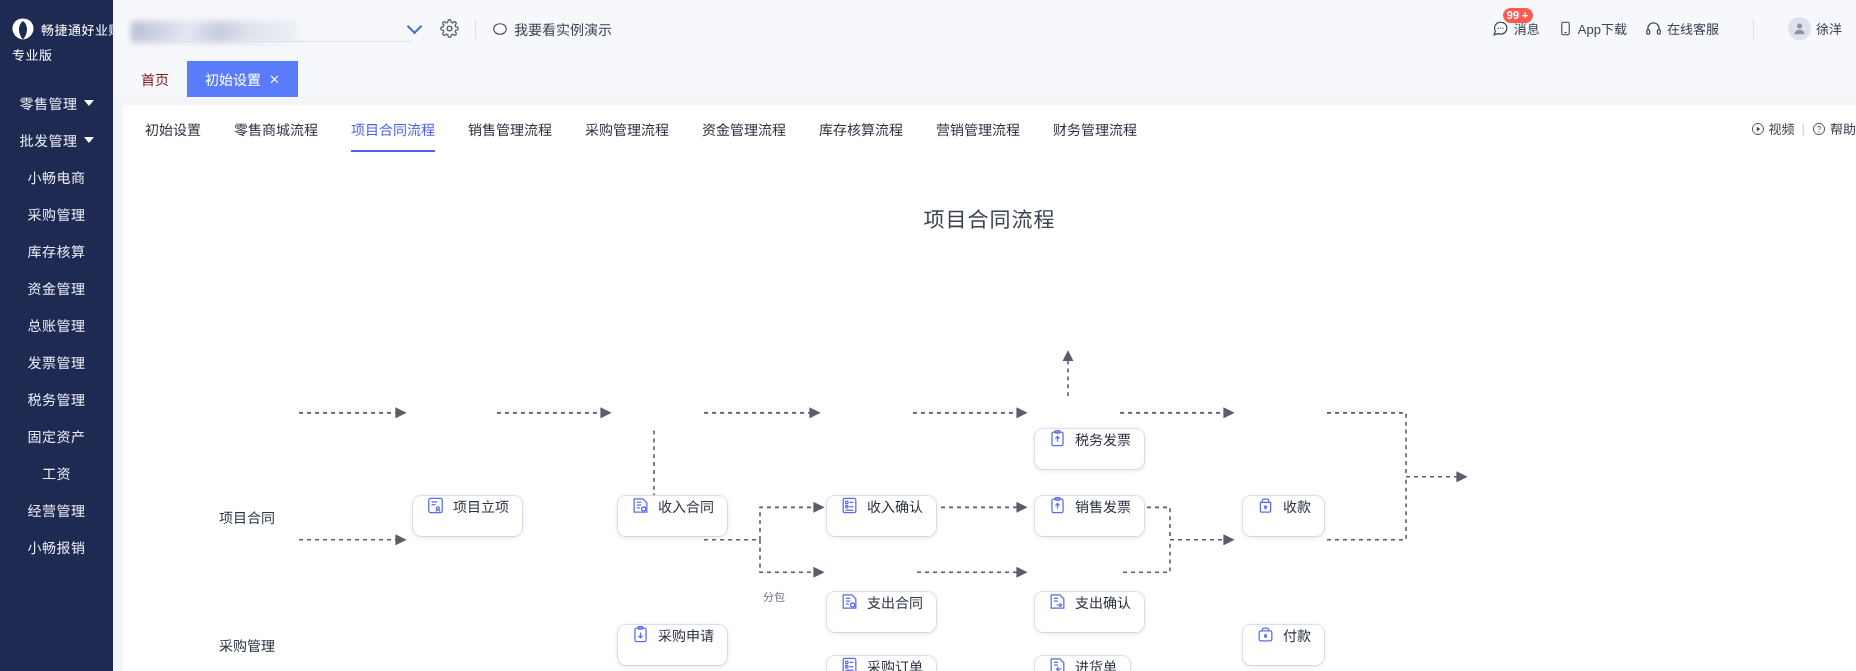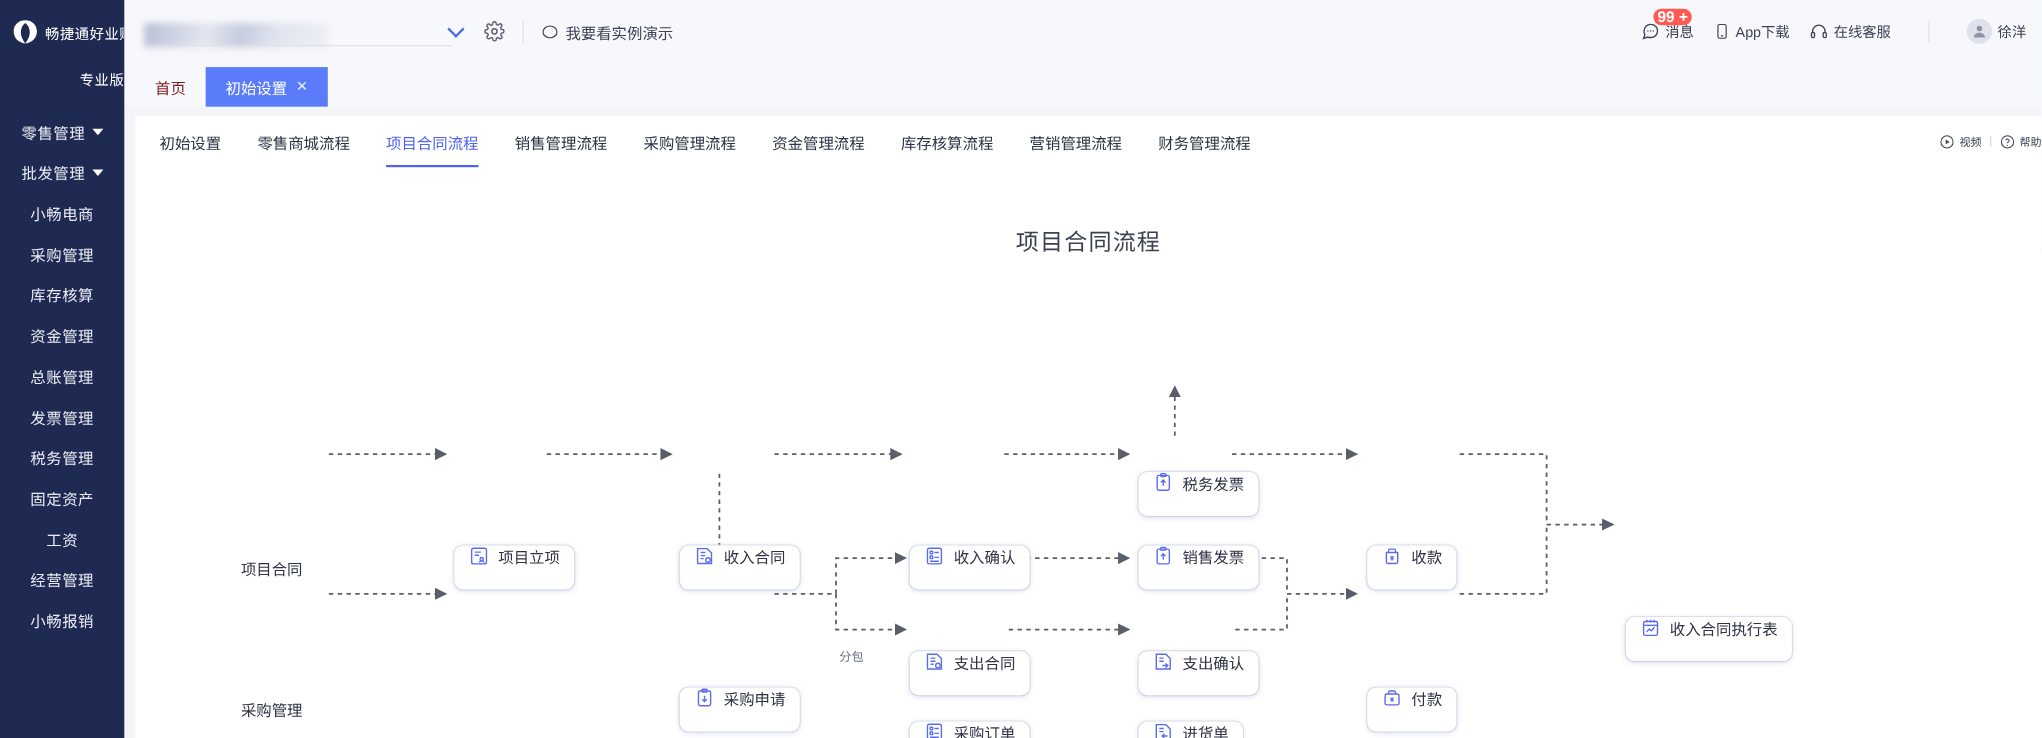--- a/index.html
+++ b/index.html
@@ -17,21 +17,21 @@
   }
   .brand { padding: 16px 0 6px 0; text-align: left; }
   .brand-row { display: flex; align-items: center; gap: 5px; padding-left: 10px; }
   .brand-logo { width: 26px; height: 26px; flex: 0 0 26px; }
   .brand-name {
     color: #ffffff; font-size: 13px; letter-spacing: .5px;
     white-space: nowrap; overflow: hidden;
   }
   .brand-sub {
     color: #ffffff; font-size: 13px; padding-left: 12px;
-    margin-top: 20px; letter-spacing: .5px; text-align: right;
+    margin-top: 3px; letter-spacing: .5px;
   }
   .nav { margin-top: 14px; }
   .nav-item {
     height: 37px; display: flex; align-items: center; justify-content: center;
     color: #e8eaf3; font-size: 14px; cursor: pointer; gap: 6px;
     letter-spacing: .5px;
   }
   .caret {
     width: 0; height: 0; border-left: 5px solid transparent;
     border-right: 5px solid transparent; border-top: 6px solid #ffffff;
@@ -66,21 +66,21 @@
     font-size: 14px; cursor: pointer;
   }
   .spacer { flex: 1 1 auto; }
   .top-right { display: flex; align-items: center; gap: 18px; }
   .tr-item {
     display: flex; align-items: center; gap: 5px; color: #3c4154;
     font-size: 13px; cursor: pointer; position: relative;
   }
   .badge {
     position: absolute; top: -11px; left: 11px; background: #ff5a52; color: #fff;
-    font-size: 14px; line-height: 14px; height: 15px; padding: 0 4px;
+    font-size: 11px; line-height: 14px; height: 15px; padding: 0 4px;
     border-radius: 8px; font-weight: bold; white-space: nowrap;
   }
   .avatar {
     width: 23px; height: 23px; border-radius: 50%; background: #dfe2ec;
     display: flex; align-items: center; justify-content: center;
   }
 
   
   .wintabs {
     height: 40px; background: #f7f8fc; display: flex; align-items: flex-end;
@@ -106,21 +106,21 @@
     font-size: 14px; color: #2e3344; cursor: pointer; position: relative;
     height: 47px; display: flex; align-items: center; white-space: nowrap;
   }
   .subtab.active { color: #4f62f0; }
   .subtab.active::after {
     content: ""; position: absolute; left: 0; right: 0; bottom: 0;
     height: 2px; background: #4f62f0;
   }
   .subtabs-right {
     position: absolute; right: 0px; top: 0; height: 47px;
-    display: flex; align-items: center; gap: 7px; font-size: 10px; color: #3c4154;
+    display: flex; align-items: center; gap: 7px; font-size: 13px; color: #3c4154;
   }
   .sr-item { display: flex; align-items: center; gap: 4px; cursor: pointer; }
   .sr-div { color: #c9cdd9; }
 
   
   .canvas { position: relative; width: 100%; height: 100%; }
   .flow-title {
     position: absolute; left: 0; right: 0; top: 51px; text-align: center;
     font-size: 21px; color: #3d4252; letter-spacing: 1px;
   }
@@ -435,31 +435,20 @@
 
         <div class="node" style="left:1120px; top:344px;">
           <svg width="19" height="19" viewBox="0 0 24 24" fill="none" stroke="#5b6cf0" stroke-width="1.6">
             <path d="M5.5 8h13v10.5a2 2 0 0 1-2 2h-9a2 2 0 0 1-2-2z"></path>
             <path d="M8 8V5.6a1.6 1.6 0 0 1 1.6-1.6h4.8A1.6 1.6 0 0 1 16 5.6V8"></path>
             <path d="M12 12v5M10 13h4M10 15h4"></path>
           </svg>
           <span>收款</span>
         </div>
 
-        <div class="node" style="left:1355px; top:409px;">
-          <svg width="19" height="19" viewBox="0 0 24 24" fill="none" stroke="#5b6cf0" stroke-width="1.6">
-            <rect x="4" y="5" width="16" height="16" rx="2"></rect>
-            <line x1="4" y1="9.5" x2="20" y2="9.5"></line>
-            <line x1="8" y1="3" x2="8" y2="6"></line>
-              <line x1="12" y1="3" x2="12" y2="6"></line>
-              <line x1="16" y1="3" x2="16" y2="6"></line>
-            <path d="M7.5 17l3-3.4 2.3 2.2 3.7-4.2"></path>
-          </svg>
-          <span>收入合同执行表</span>
-        </div>
 
         <div class="node" style="left:495px; top:473px;">
           <svg width="19" height="19" viewBox="0 0 24 24" fill="none" stroke="#5b6cf0" stroke-width="1.6">
             <rect x="5" y="4" width="14" height="17" rx="2"></rect>
             <rect x="9" y="2" width="6" height="3.2" rx="1"></rect>
             <path d="M12 9.5V16"></path>
               <path d="M9.4 13.4L12 16.1l2.6-2.7"></path>
           </svg>
           <span>采购申请</span>
         </div>

